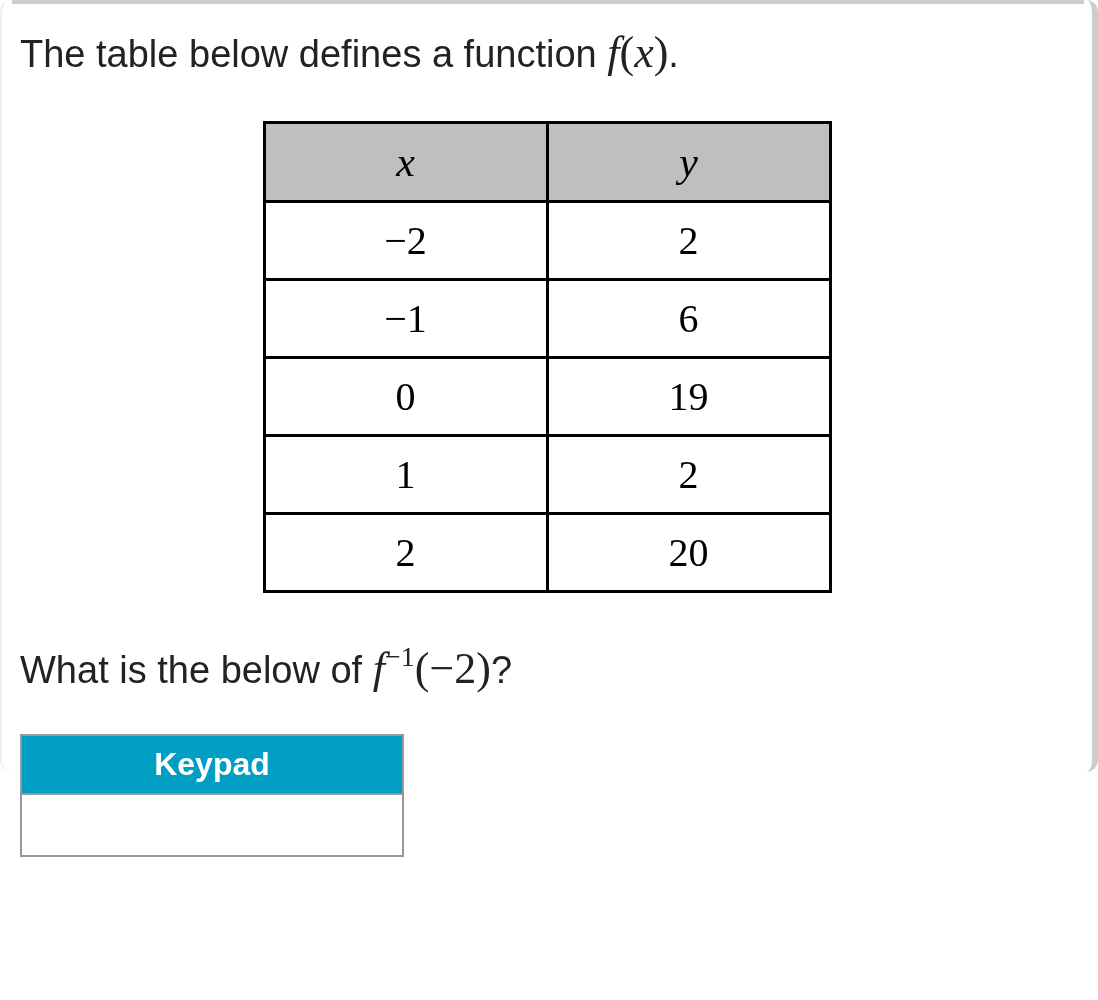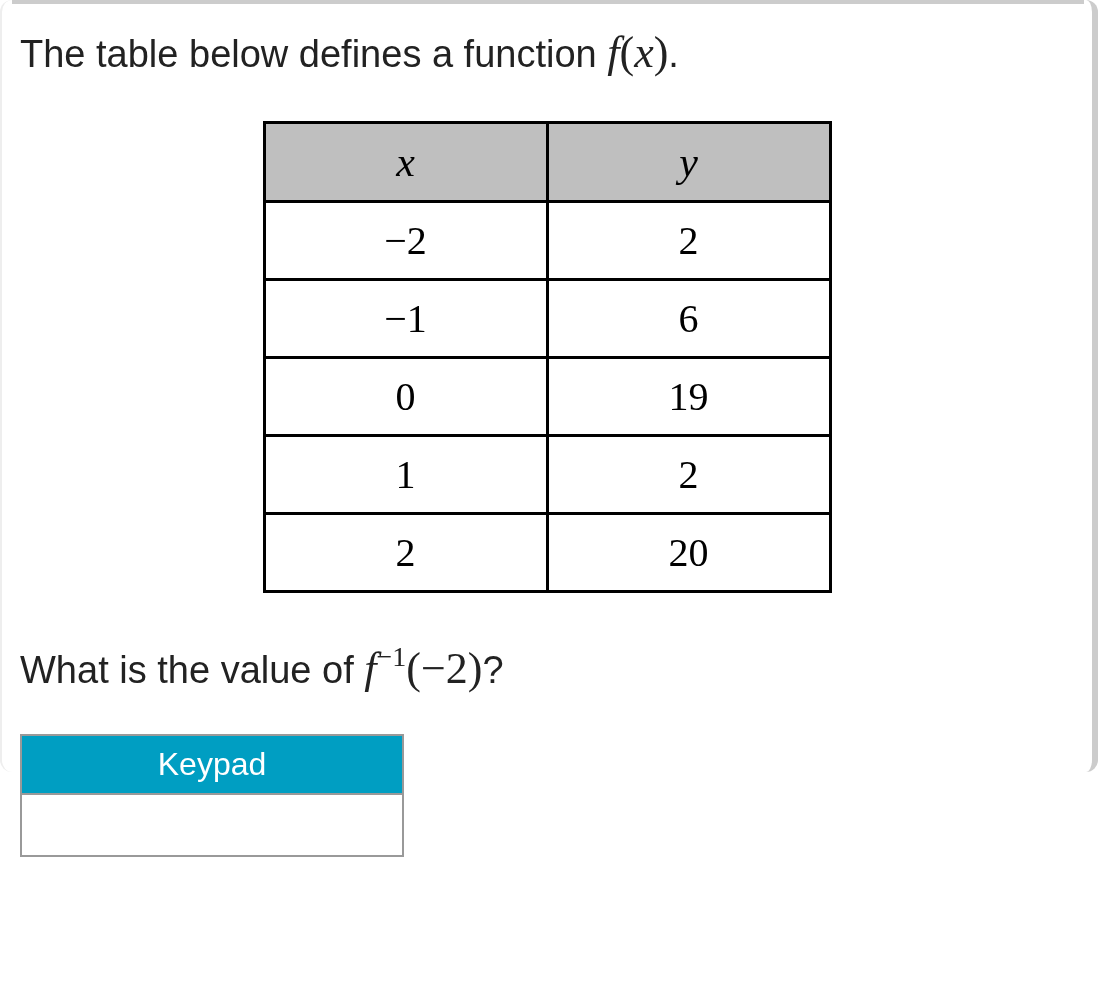--- a/index.html
+++ b/index.html
@@ -73,21 +73,21 @@
     font-size: 38px;
     color: #222;
     margin-bottom: 40px;
   }
   .keypad-wrap {
     margin-top: 20px;
   }
   .keypad-header {
     background: #009ec2;
     color: #fff;
-    font-weight: normal;
+    font-weight: bold;
     font-size: 32px;
     text-align: center;
     padding: 10px 0;
     width: 380px;
     border: 2px solid #999;
   }
   .keypad-body {
     border: 2px solid #999;
     border-top: none;
     width: 380px;
@@ -132,21 +132,21 @@
         <td>2</td>
       </tr>
       <tr>
         <td>2</td>
         <td>20</td>
       </tr>
     </tbody>
       </table>
 
     <div class="question-line">
-      <span>What is the value of </span><span class="math-i">f</span><span class="math-sup">−1</span><span class="math-r">(</span><span class="math-r minus">−2</span><span class="math-r">)</span><span>?</span>
+      <span>What is the below of </span><span class="math-i">f</span><span class="math-sup">−1</span><span class="math-r">(</span><span class="math-r minus">−2</span><span class="math-r">)</span><span>?</span>
     </div>
 
     <div class="keypad-wrap">
       <div class="keypad-header">Keypad</div>
       <div class="keypad-body"></div>
     </div>
 
   </div>
 </div>
 

